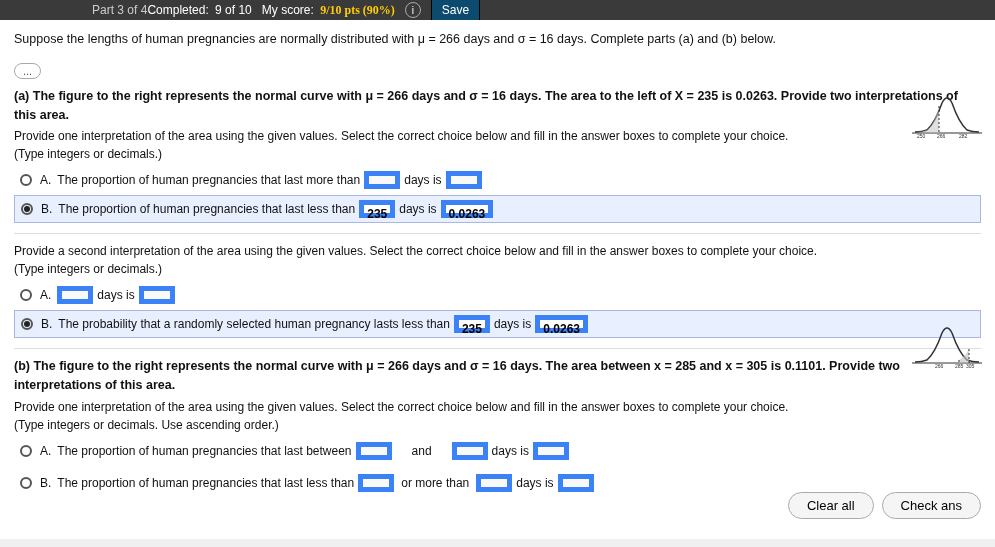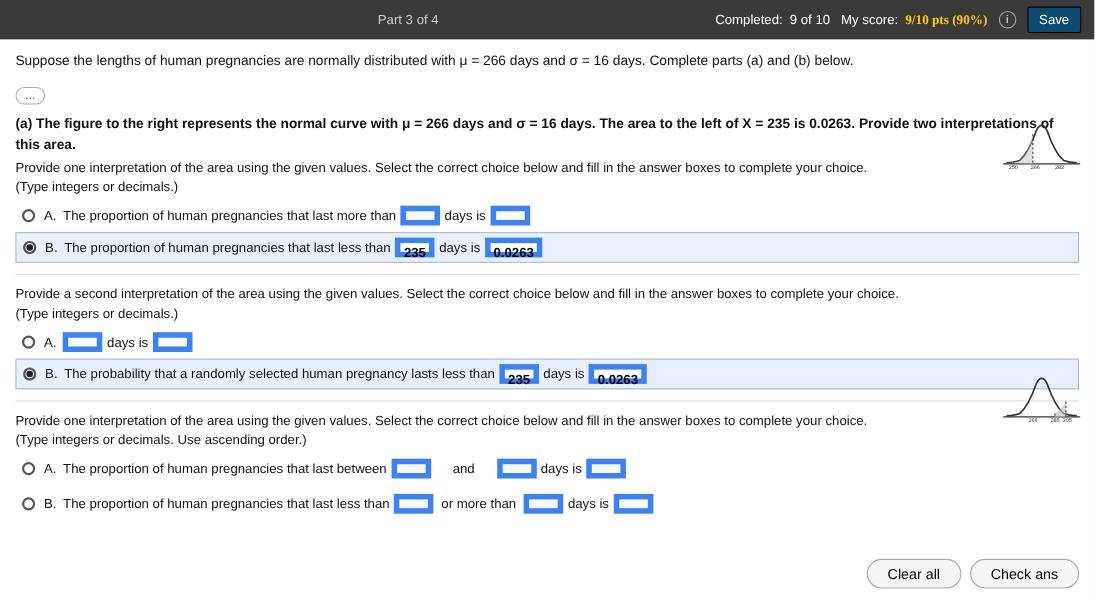--- a/index.html
+++ b/index.html
@@ -13,23 +13,23 @@
       position: relative;
       overflow: hidden;
     }
 
     
     .top-bar {
       background: #3a3a3a;
       color: #fff;
       display: flex;
       align-items: center;
-      justify-content: space-between;
+      justify-content: flex-start;
       padding: 4px 12px;
-      height: 36px;
+      height: 20px;
     }
     .top-bar-center {
       font-size: 12px;
       color: #ccc;
     }
     .top-bar-right {
       display: flex;
       align-items: center;
       gap: 10px;
       font-size: 12px;
@@ -282,20 +282,21 @@
       <span class="answer-box filled">235</span>
       <span>days is</span>
       <span class="answer-box filled">0.0263</span>
     </div>
   </div>
 
   <hr class="divider">
 
   
   <div class="section-block">
+    <div class="section-label">(b) The figure to the right represents the normal curve with μ = 266 days and σ = 16 days. The area between x = 285 and x = 305 is 0.1101. Provide two interpretations of this area.</div>
 
     <div class="instruction-text">
       <span>Provide one interpretation of the area using the given values. Select the correct choice below and fill in the answer boxes to complete your choice.</span><br>
       <span>(Type integers or decimals. Use ascending order.)</span>
     </div>
 
     <div class="option-row unselected">
       <span class="radio"></span>
       <span class="option-letter">A.</span>
       <span>The proportion of human pregnancies that last between</span>

